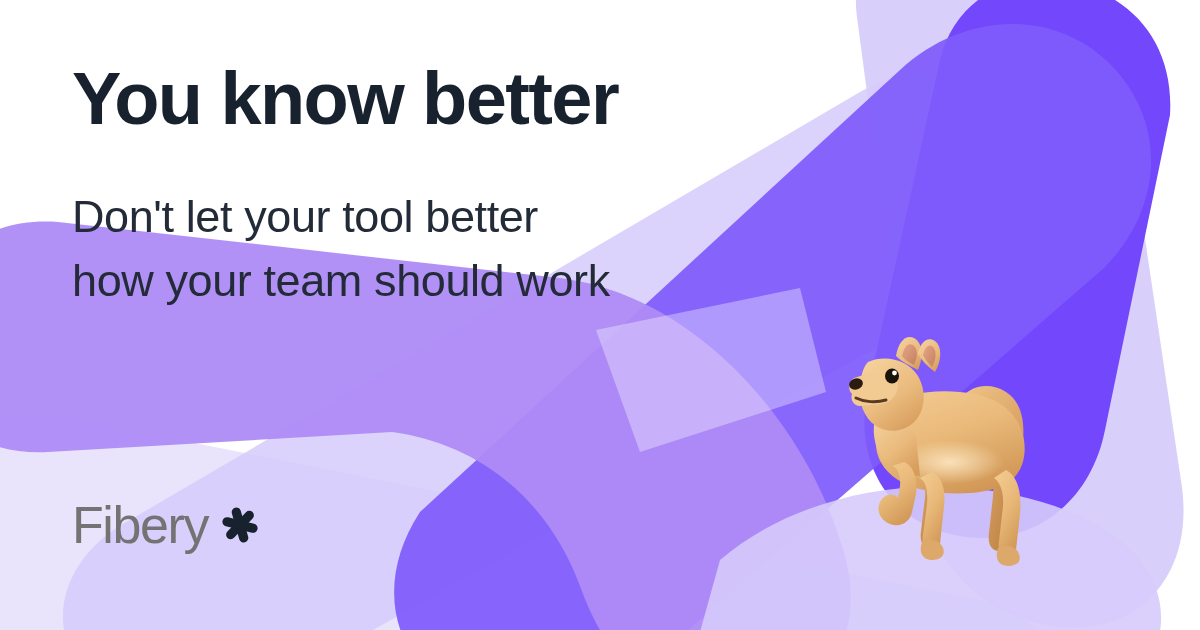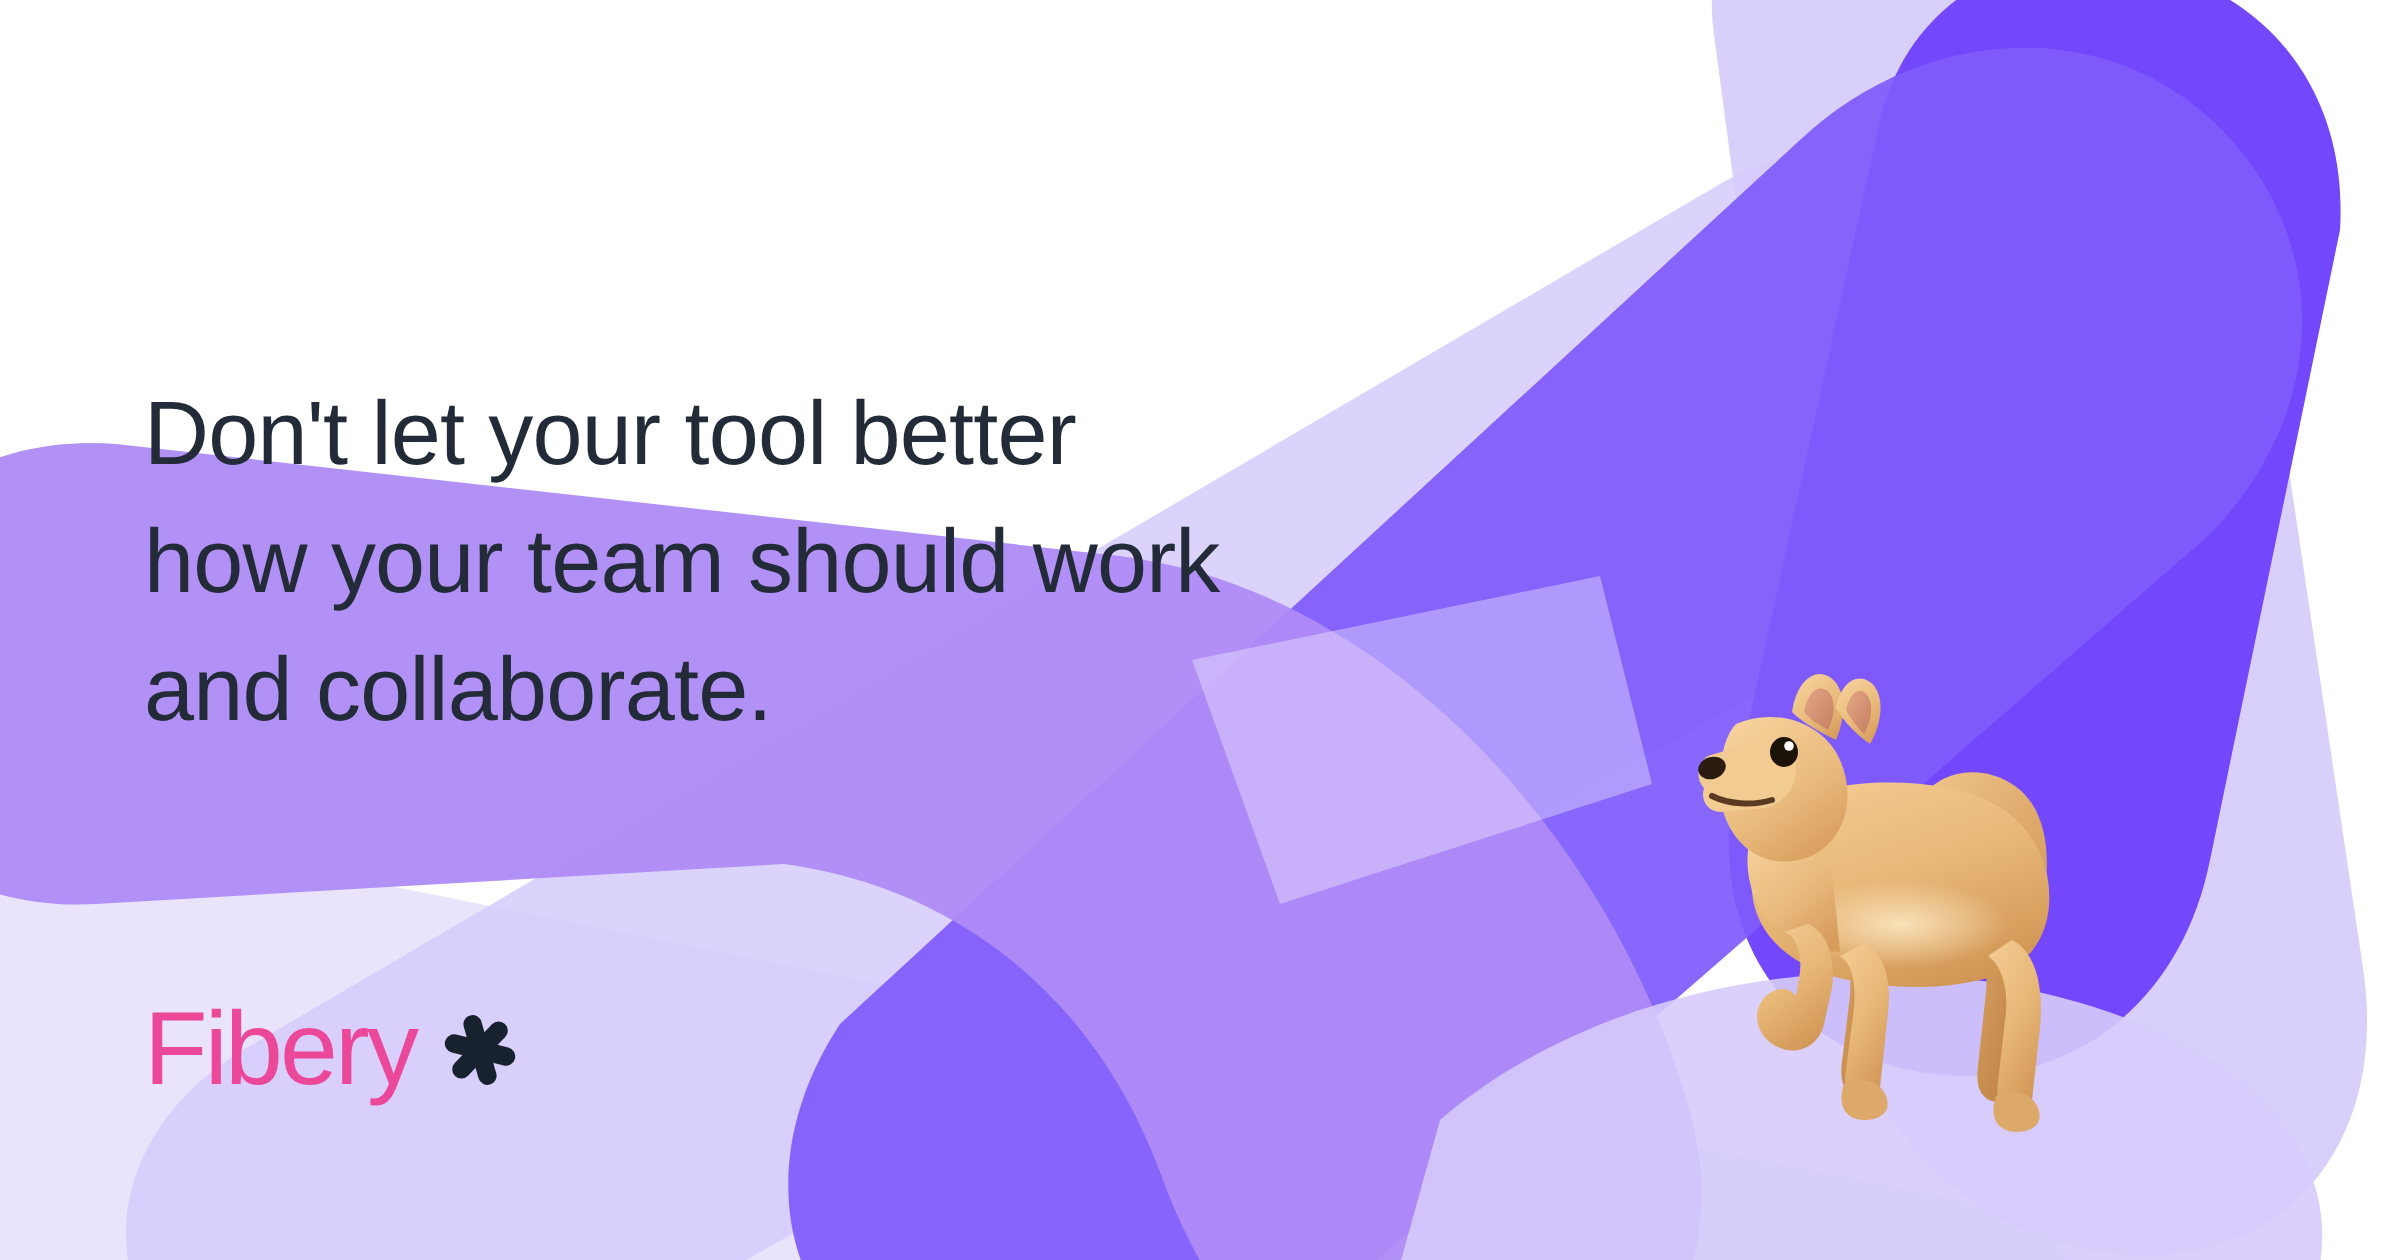--- a/index.html
+++ b/index.html
@@ -65,21 +65,21 @@
     left:72px; top:497px;
     height:56px;
     display:flex;
     align-items:center;
     gap:12px;
   }
   #logo-wordmark {
     font-size:52px;
     font-weight:500;
     letter-spacing:-1.4px;
-    color:#ec4899;
+    color:#737373;
     line-height:1;
   }
   #logo-mark { display:block; }
 
   
   #dog-emoji {
     position:absolute;
     left:846px; top:336px;
     width:248px; height:232px;
     font-size:214px;
@@ -174,25 +174,25 @@
                  C 790 500, 900 474, 1000 492
                  C 1110 512, 1170 566, 1160 632
                  L 700 632 Z" fill="#d6cbfb" opacity="0.9"></path>
       </g>
 
     </g>
   </svg>
 
   <div id="content">
 
+    <h1 id="headline">You know better</h1>
 
     <div id="subtitle">
       <span class="subline">Don't let your tool better</span>
       <span class="subline">how your team should work</span>
-      <span class="subline">and collaborate.</span>
     </div>
 
     <div id="logo-lockup">
       <span id="logo-wordmark">Fibery</span>
       <svg id="logo-mark" width="40" height="42" viewBox="0 0 40 42" aria-hidden="true">
         <g transform="translate(20 21)" fill="#18222f">
           <g transform="rotate(-16)">
             <rect x="-4.6" y="-18" width="9.2" height="36" rx="4.6"></rect>
             <rect x="-4.6" y="-18" width="9.2" height="36" rx="4.6" transform="rotate(60)"></rect>
             <rect x="-4.6" y="-18" width="9.2" height="36" rx="4.6" transform="rotate(120)"></rect>

